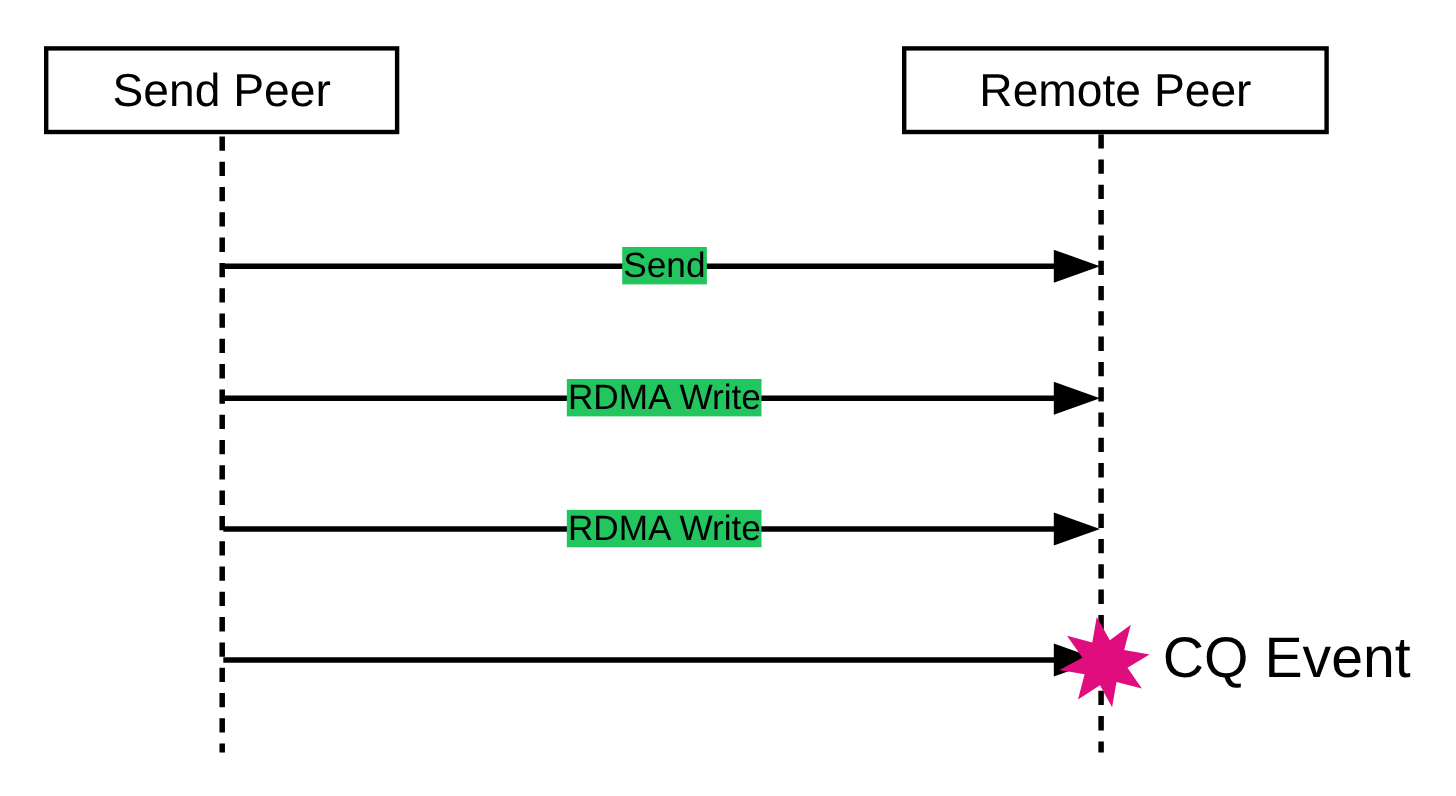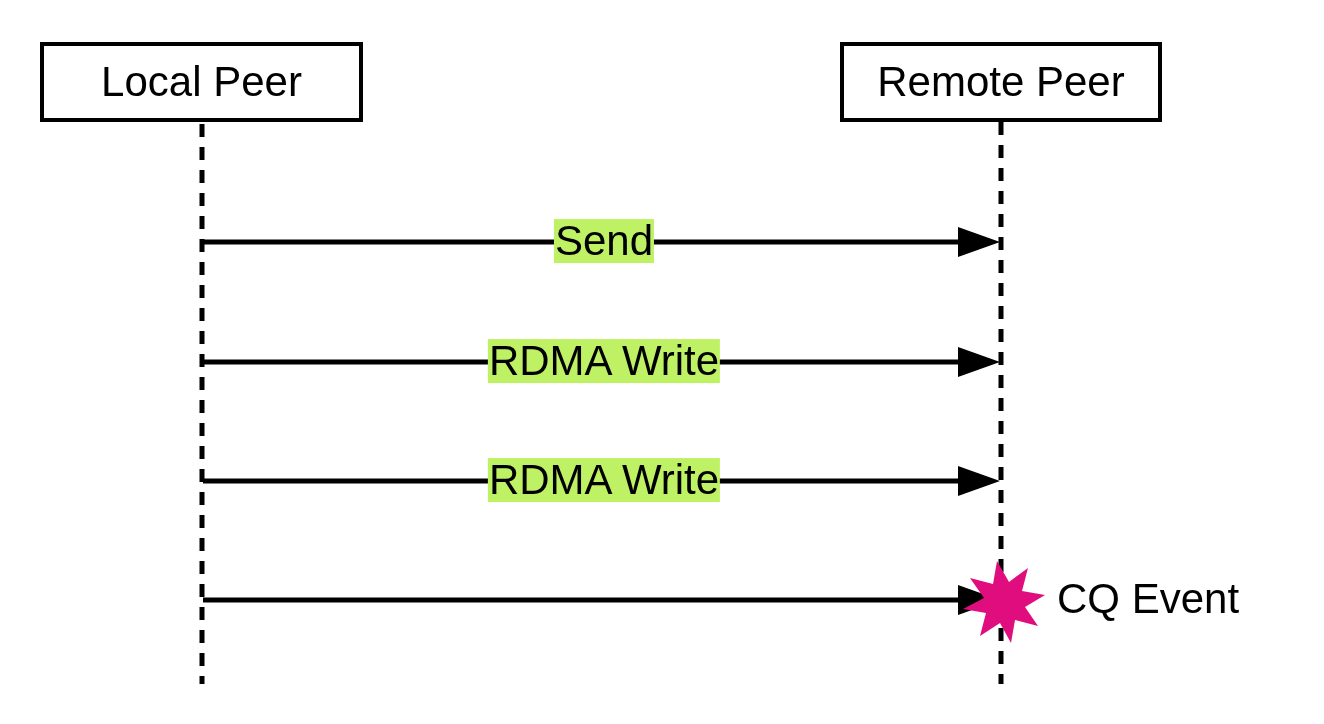--- a/index.html
+++ b/index.html
@@ -29,41 +29,41 @@
     box-sizing: border-box;
     background: #fff;
     display: flex;
     align-items: center;
     justify-content: center;
     font-size: 42px;
     line-height: 1;
     white-space: nowrap;
   }
   .actor-box--local  { left: 40px;  width: 323px; }
-  .actor-box--remote { left: 840px; width: 322px; }
+  .actor-box--remote { left: 820px; width: 388px; }
   .msg-label {
     position: absolute;
     left: 604px;
     transform: translate(-50%, -52%);
-    background: #bef264;
-    font-size: 42px;
+    background: #22c55e;
+    font-size: 32px;
     line-height: 1.05;
     white-space: nowrap;
     padding: 0 1px;
   }
   .msg-label--1 { top: 242px; }
   .msg-label--2 { top: 362px; }
   .msg-label--3 { top: 481px; }
   .msg-label--4 { top: 600px; }
   .event-label {
     position: absolute;
     left: 1057px;
     top: 600px;
     transform: translateY(-52%);
-    font-size: 42px;
+    font-size: 52px;
     white-space: nowrap;
   }
   .watermark {
     position: absolute;
     left: 1062px;
     top: 644px;
     font-size: 38px;
     color: #cccccc;
     text-shadow: 1px 1px 0 #f2f2f2;
     white-space: nowrap;
@@ -89,21 +89,21 @@
     <line x1="203" y1="481" x2="972" y2="481" stroke="#000" stroke-width="5"></line>
     <polygon points="958,466 1000,481 958,496" fill="#000"></polygon>
 
     <line x1="203" y1="600" x2="972" y2="600" stroke="#000" stroke-width="5"></line>
     <polygon points="958,585 1000,600 958,615" fill="#000"></polygon>
 
     <polygon points="1045,595 1025,607 1038,626 1015,620 1011,643 1000,623 980,636 986,613 963,609 984,598 970,578 993,584 997,561 1009,582 1028,568 1022,591" fill="#e00d7e"></polygon>
   </svg>
 
   <div class="actor-box actor-box--local">
-    <span>Local Peer</span>
+    <span>Send Peer</span>
   </div>
   <div class="actor-box actor-box--remote">
     <span>Remote Peer</span>
   </div>
 
   <div class="msg-label msg-label--1">Send</div>
   <div class="msg-label msg-label--2">RDMA Write</div>
   <div class="msg-label msg-label--3">RDMA Write</div>
 
   <div class="event-label">CQ Event</div>

